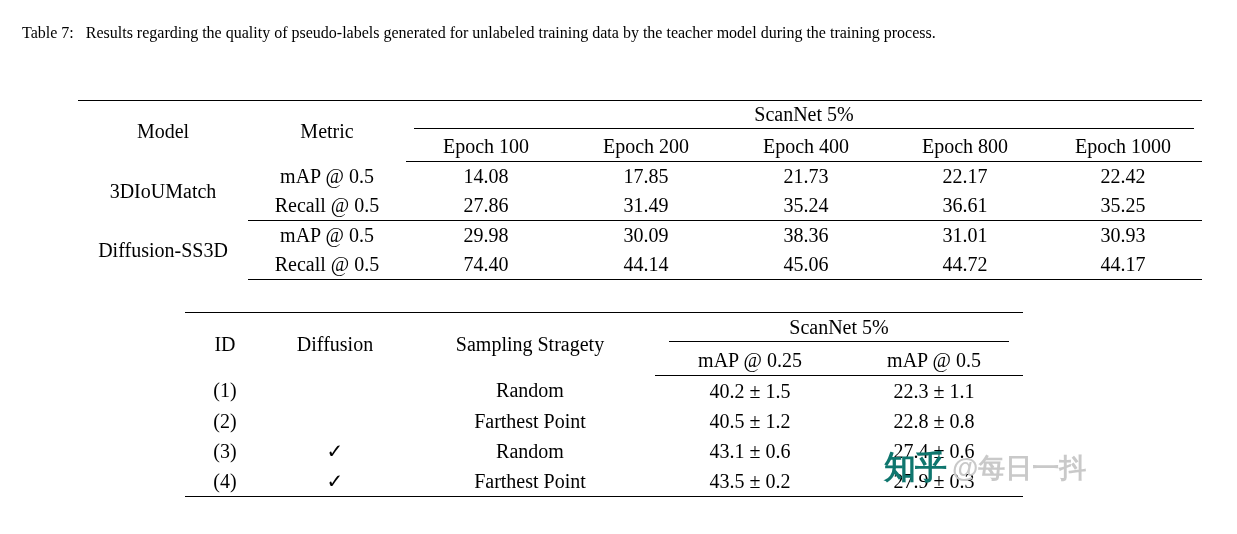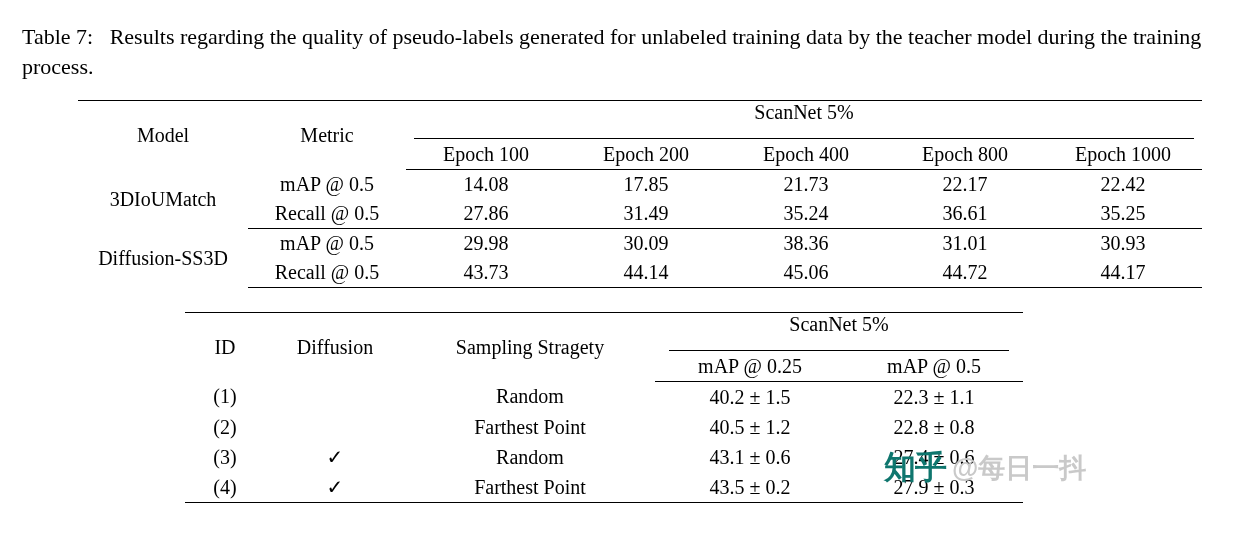--- a/index.html
+++ b/index.html
@@ -19,21 +19,21 @@
   .page {
     position: relative;
     width: 1237px;
     height: 534px;
     padding: 0;
   }
 
   
   .caption {
     font-family: "Liberation Serif", serif;
-    font-size: 22px;
+    font-size: 16px;
     line-height: 1.35;
   }
   #caption7 {
     position: absolute;
     left: 22px;
     top: 22px;
     width: 1196px;
   }
   .caption .cap-label {
     white-space: nowrap;
@@ -75,21 +75,21 @@
   .hdr-row td { height: 30px; vertical-align: middle; }
   .grp-label { font-size: 20px; }
   .sub-hdr td { height: 30px; font-size: 20px; }
   .body-row td { height: 29px; font-size: 20px; vertical-align: middle; }
   .bold { font-weight: bold; }
   .modelcell { font-size: 20px; }
 
   .spanline {
     display: inline-block;
     border-bottom: 1.1px solid #000;
-    padding: 0 0 14px 0;
+    padding: 0 0 2px 0;
   }
 
   
   #table8 {
     position: absolute;
     left: 185px;
     top: 312px;
     width: 838px;
   }
   #t8 {
@@ -187,21 +187,21 @@
           <td rowspan="2" class="modelcell">Diffusion-SS3D</td>
           <td>mAP @ 0.5</td>
           <td>29.98</td>
           <td>30.09</td>
           <td>38.36</td>
           <td>31.01</td>
           <td>30.93</td>
         </tr>
         <tr class="body-row rule-bottom">
           <td>Recall @ 0.5</td>
-          <td class="bold">43.73</td>
+          <td class="bold">74.40</td>
           <td class="bold">44.14</td>
           <td class="bold">45.06</td>
           <td class="bold">44.72</td>
           <td class="bold">44.17</td>
         </tr>
       </tbody>
     </table>
   </div>
 
 

